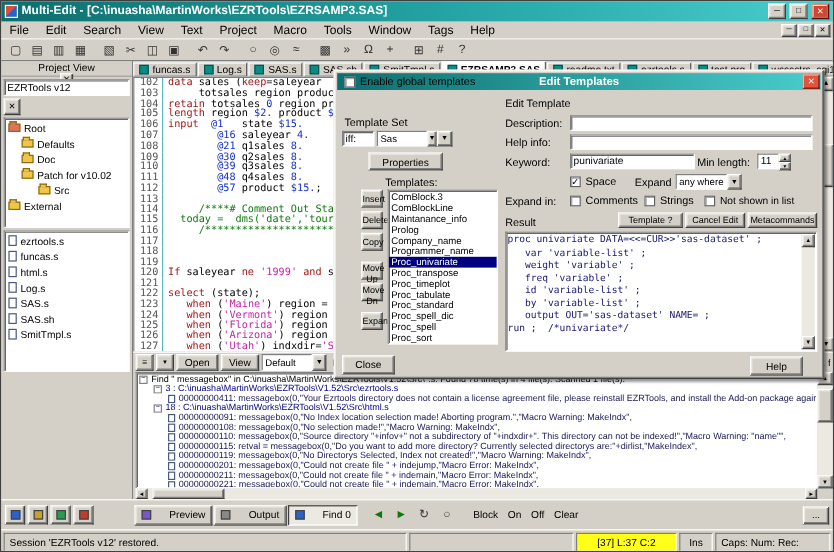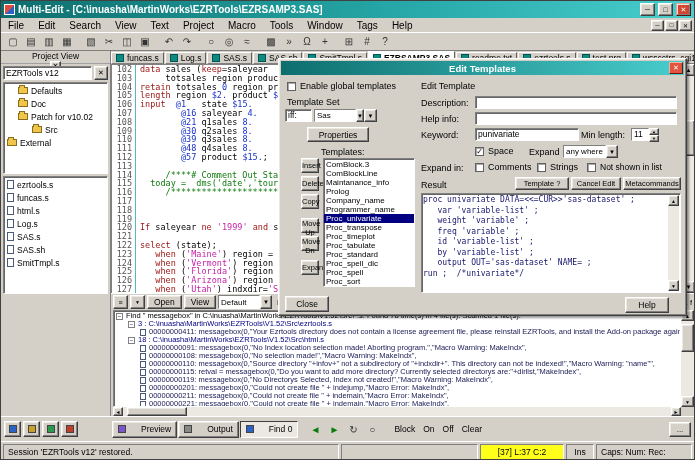--- a/index.html
+++ b/index.html
@@ -23,21 +23,21 @@
 
 .toolbar{position:absolute;left:0;top:32px;right:0;height:18px;background:#d4d0c8;display:flex;align-items:center;padding:0 3px;border-bottom:1px solid #808080;}
 .tbtn{width:18px;height:16px;display:flex;align-items:center;justify-content:center;}
 .tbtn.sep{margin-left:6px;}
 .tg{font-size:10px;color:#333;}
 
 .sidebar{position:absolute;left:0;top:50px;width:110px;height:365px;background:#d4d0c8;border-right:1px solid #808080;}
 .pv-header{height:13px;display:flex;align-items:center;padding:0 3px;font-size:8.5px;border-bottom:1px solid #a0a0a0;flex-direction:column;}
 .pv-title{flex:1;}
 .pv-x{font-size:7px;width:11px;height:11px;display:flex;align-items:center;justify-content:center;}
-.session-row{display:flex;gap:2px;margin:2px;}
+.session-row{display:flex;gap:2px;margin:2px;flex-direction:column;}
 .session-box{flex:1;height:14px;font-size:8.5px;line-height:12px;padding:0 2px;white-space:nowrap;overflow:hidden;}
 .sbx{width:14px;height:14px;font-size:7px;display:flex;align-items:center;justify-content:center;}
 .ptree{margin:0 2px;height:92px;overflow:hidden;padding-top:1px;}
 .pfiles{margin:2px;height:118px;overflow:hidden;padding-top:1px;}
 .prow{display:flex;align-items:center;height:13px;white-space:nowrap;overflow:hidden;font-size:8.5px;padding-left:3px;}
 .pl{margin-left:3px;}
 .fold{width:10px;height:7px;background:#efc54a;border:1px solid #8a6d1a;position:relative;flex:0 0 10px;}
 .fold::before{content:"";position:absolute;left:0;top:-3px;width:4px;height:2px;background:#efc54a;border:1px solid #8a6d1a;border-bottom:none;}
 .rootf{background:#e0745a;}.rootf::before{background:#e0745a;}
 .doc{width:7px;height:9px;background:#fff;border:1px solid #4a5a7a;flex:0 0 7px;}
@@ -100,21 +100,21 @@
 .seg.ins{width:28px;text-align:center;}
 .seg.flags{width:96px;}
 
 .dialog{position:absolute;left:277px;top:57px;width:409px;height:258px;background:#d4d0c8;border:1px solid;border-color:#fff #404040 #404040 #fff;box-shadow:2px 2px 2px rgba(0,0,0,.4),inset -1px -1px 0 #808080,inset 1px 1px 0 #ece9e2;font-size:9px;}
 .dtitle{position:absolute;left:2px;top:2px;right:2px;height:14px;background:linear-gradient(90deg,#0d6e6e,#49cdcd);color:#fff;font-weight:bold;font-size:9.5px;display:flex;align-items:center;justify-content:center;}
 .dclose{position:absolute;right:3px;top:3px;width:14px;height:12px;background:#e2543e;color:#fff;font-size:7px;display:flex;align-items:center;justify-content:center;border:1px solid;border-color:#f4b0a0 #6e1408 #6e1408 #f4b0a0;}
 .dialog .ab{position:absolute;}
 .chk{width:9px;height:9px;background:#fff;border:1px solid #606060;box-shadow:inset 1px 1px 0 #a8a8a8;font-size:8px;line-height:8px;text-align:center;flex:0 0 9px;}
 .chkrow{display:flex;align-items:center;gap:4px;}
 .din{font-size:8.5px;line-height:11px;padding:0 2px;white-space:nowrap;overflow:hidden;}
-.q-chkglobal{left:8px;top:22px;}
+.q-chkglobal{left:8px;top:4px;}
 .q-tset{left:8px;top:38px;}
 .q-filter{left:6px;top:50px;width:27px;height:13px;}
 .q-setcombo{left:35px;top:50px;width:48px;height:13px;}
 .q-setdrop{left:85px;top:50px;width:13px;height:13px;font-size:6px;display:flex;align-items:center;justify-content:center;}
 .q-props{left:28px;top:68px;width:62px;height:15px;font-size:8.5px;}
 .q-tmpl{left:42px;top:88px;}
 .q-lbtns{left:6px;top:99px;width:34px;display:flex;flex-direction:column;gap:3px;}
 .dbtn{height:15px;font-size:7.5px;padding:0;margin-left:16px;}
 .g3{margin-top:6px;}.g5{margin-top:6px;}
 .q-list{left:44px;top:99px;width:92px;height:129px;overflow:hidden;padding-top:1px;}
@@ -246,20 +246,24 @@
   <div class="sidebar">
     <div class="pv-header">
       <span class="pv-title">Project View</span>
       <span class="pv-x b3">✕</span>
     </div>
     <div class="session-row">
       <div class="session-box sunk">EZRTools v12</div>
       <span class="sbx b3">✕</span>
     </div>
     <div class="ptree sunk">
+        <div class="prow" style="padding-left: 3px;">
+          <span class="fold rootf"></span>
+          <span class="pl">Root</span>
+        </div>
         <div class="prow" style="padding-left: 14px;">
           <span class="fold"></span>
           <span class="pl">Defaults</span>
         </div>
         <div class="prow" style="padding-left: 14px;">
           <span class="fold"></span>
           <span class="pl">Doc</span>
         </div>
         <div class="prow" style="padding-left: 14px;">
           <span class="fold"></span>

